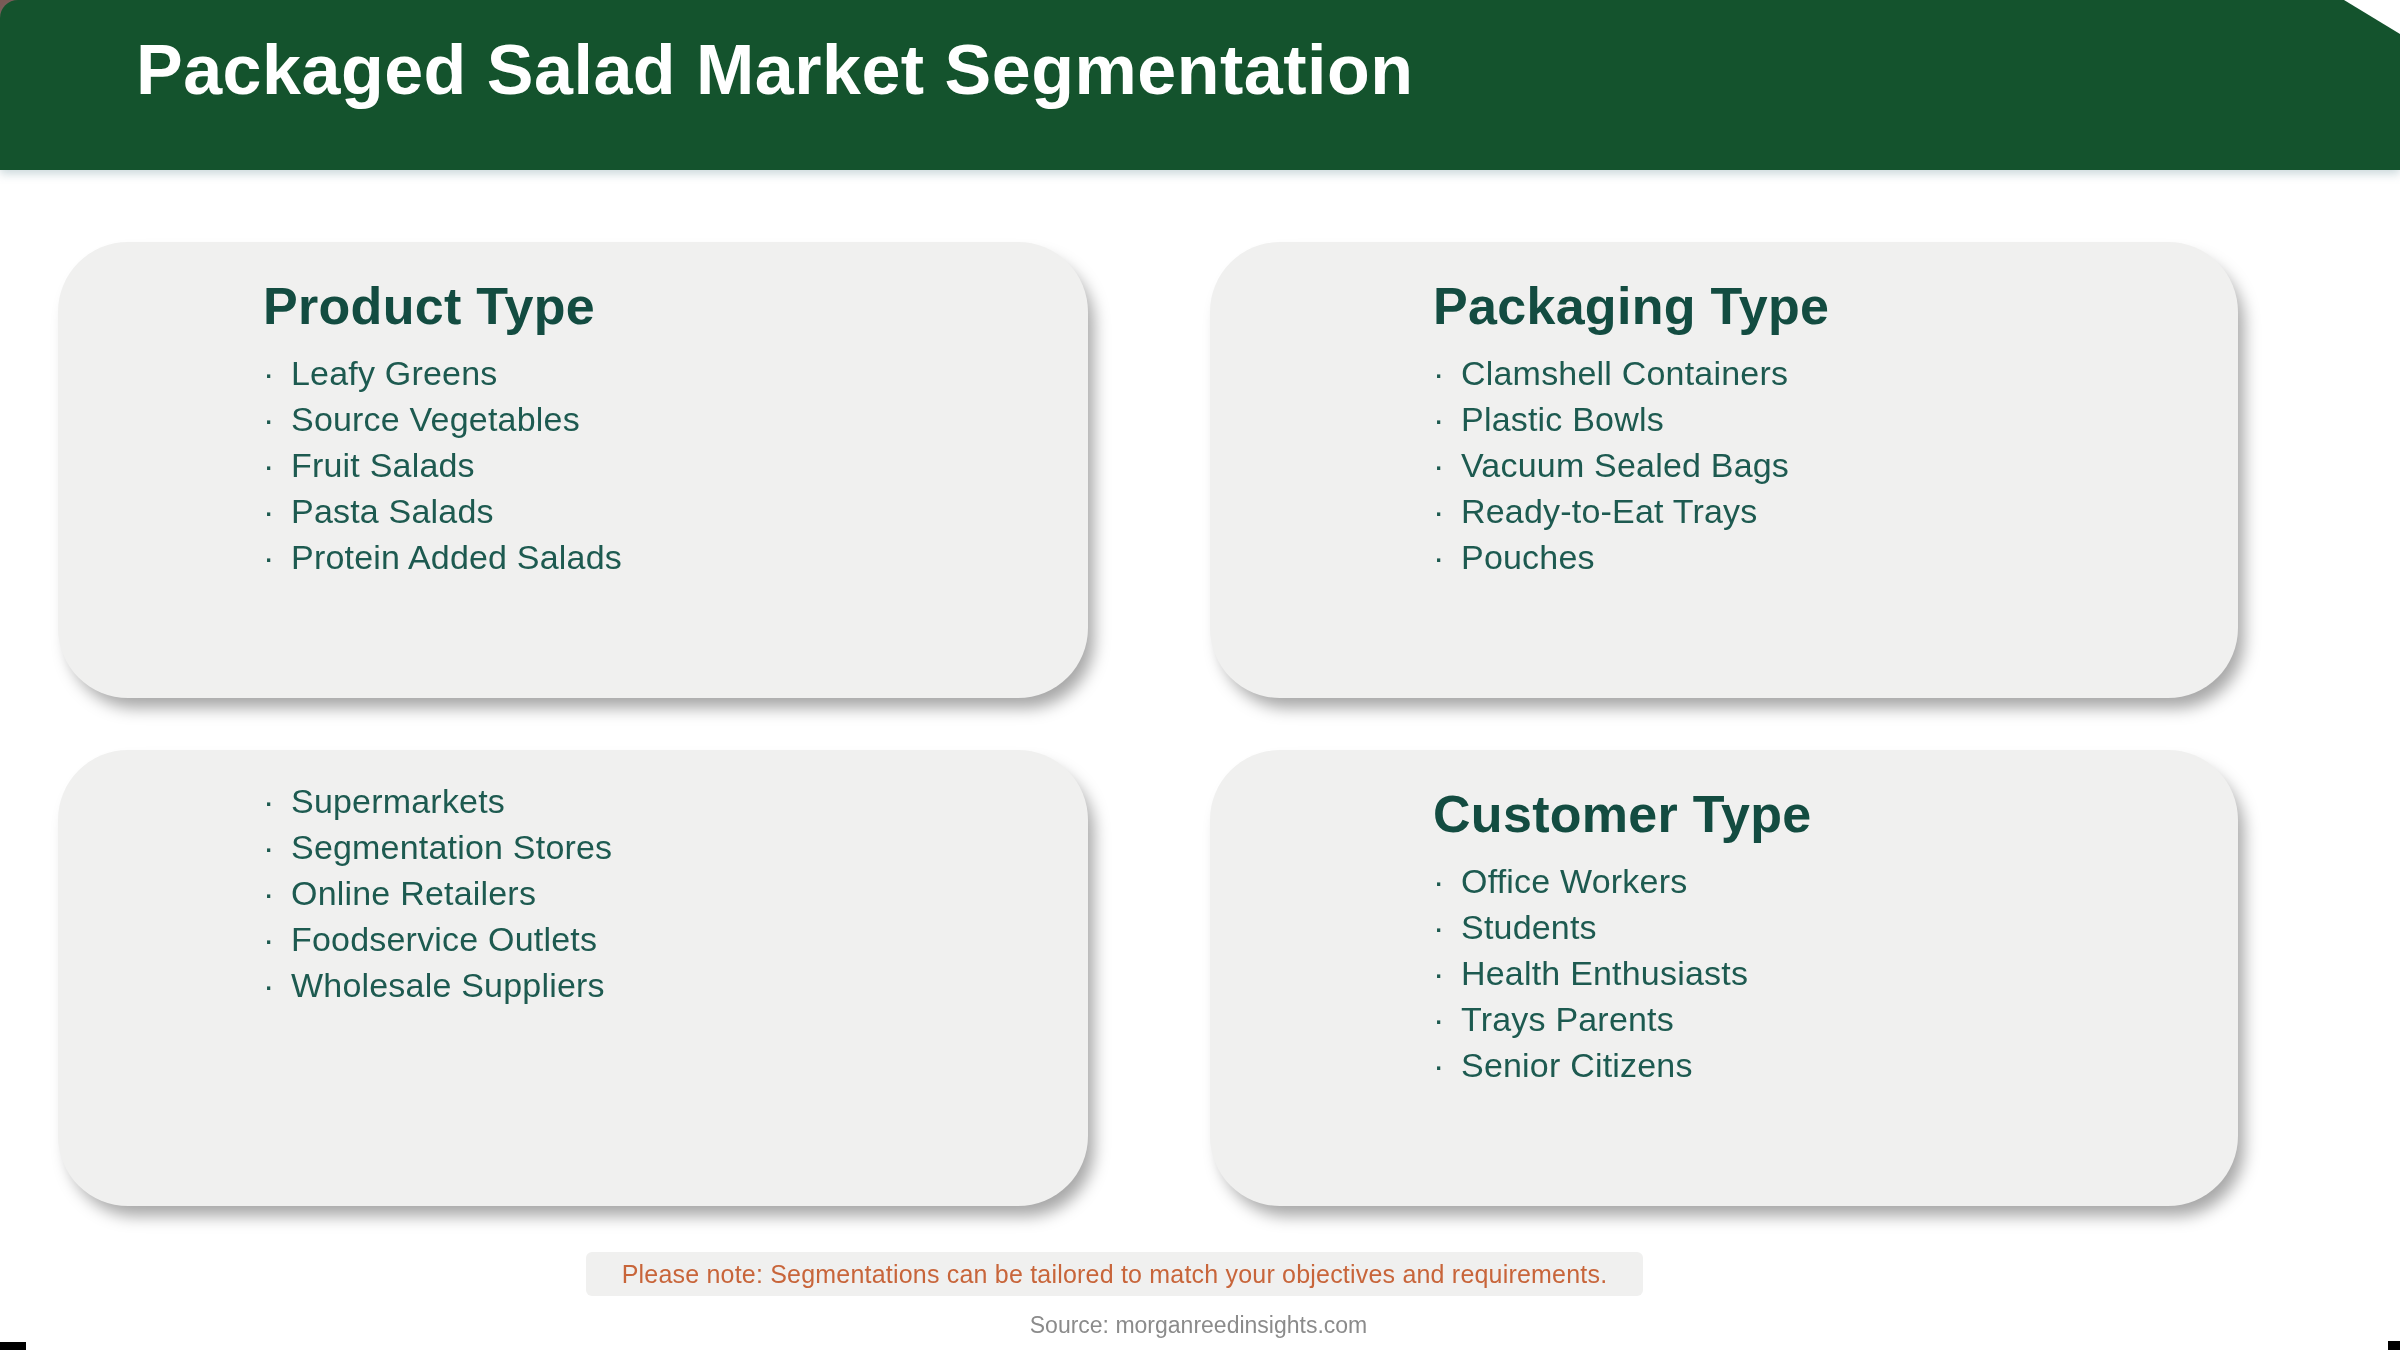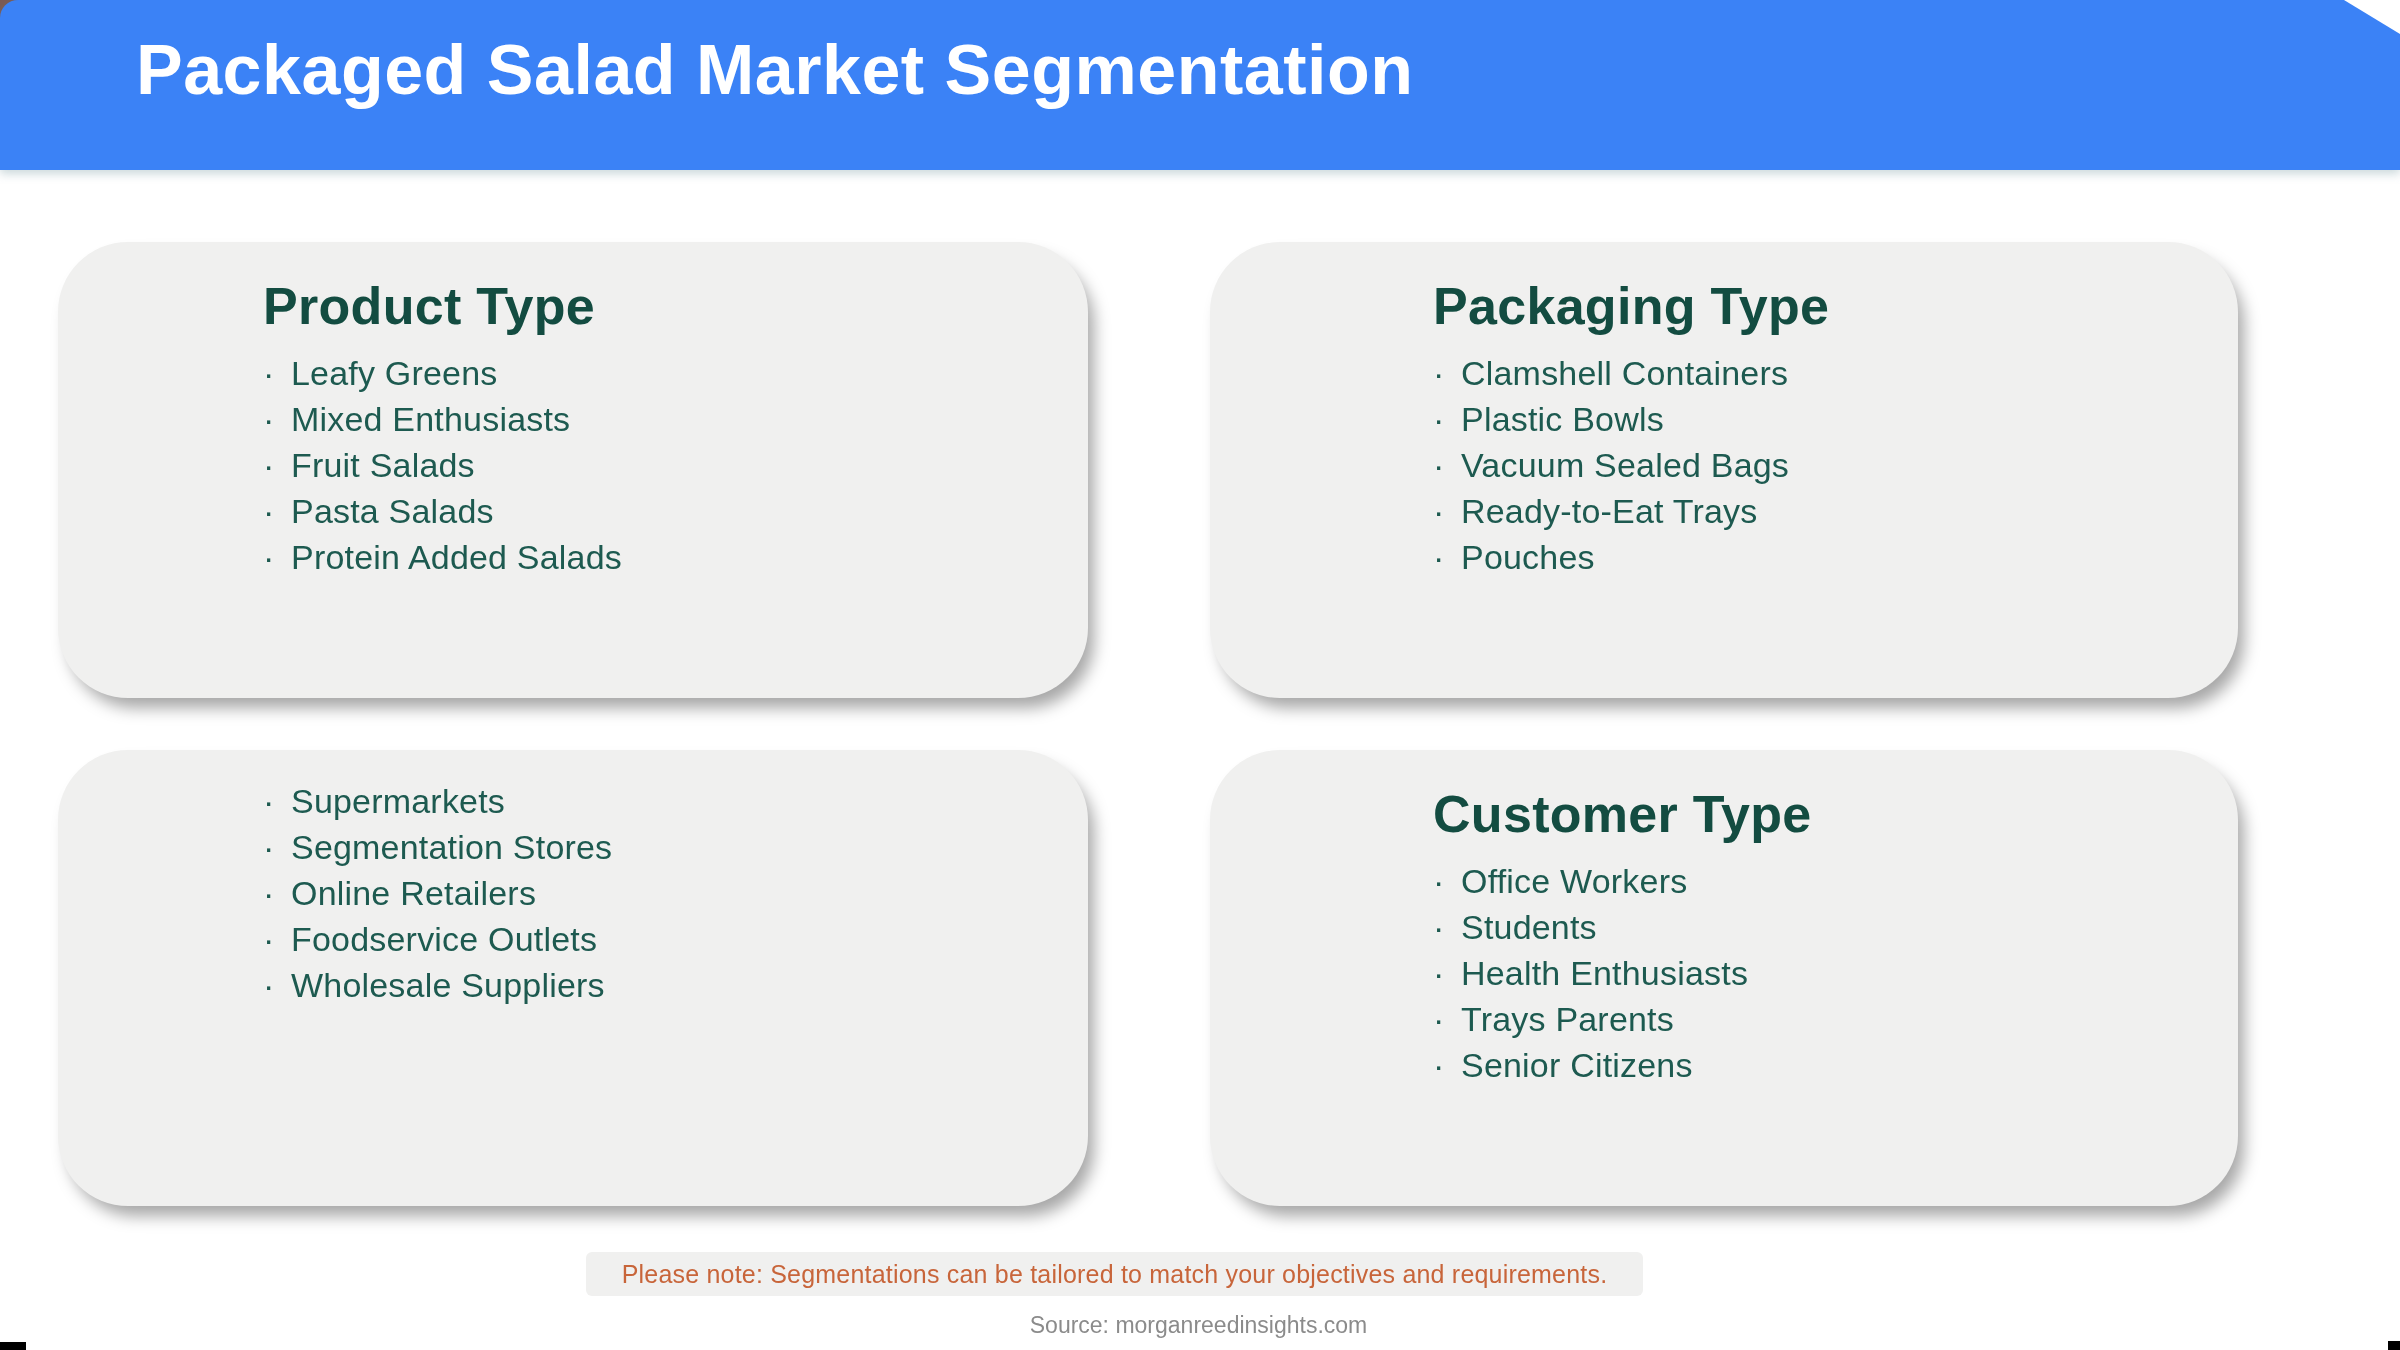--- a/index.html
+++ b/index.html
@@ -22,21 +22,21 @@
     position: absolute;
     left: 0; top: 0;
     width: 26px; height: 26px;
     background: #7a5a55;
     z-index: 0;
   }
   .header {
     position: absolute;
     left: 0; top: 0;
     width: 2400px; height: 170px;
-    background: #3b82f6;
+    background: #14532d;
     border-top-left-radius: 18px;
     box-shadow: 0 4px 10px rgba(110, 145, 155, 0.35);
     z-index: 1;
   }
   .header h1 {
     position: absolute;
     left: 136px;
     top: 34px;
     margin: 0;
     font-size: 70px;
@@ -159,21 +159,21 @@
 
   <section class="card col1 row1">
     <h2>Product Type</h2>
     <ul>
       <li>
           <span class="bullet">·</span>
           <span>Leafy Greens</span>
         </li>
       <li>
           <span class="bullet">·</span>
-          <span>Mixed Enthusiasts</span>
+          <span>Source Vegetables</span>
         </li>
       <li>
           <span class="bullet">·</span>
           <span>Fruit Salads</span>
         </li>
       <li>
           <span class="bullet">·</span>
           <span>Pasta Salads</span>
         </li>
       <li>

